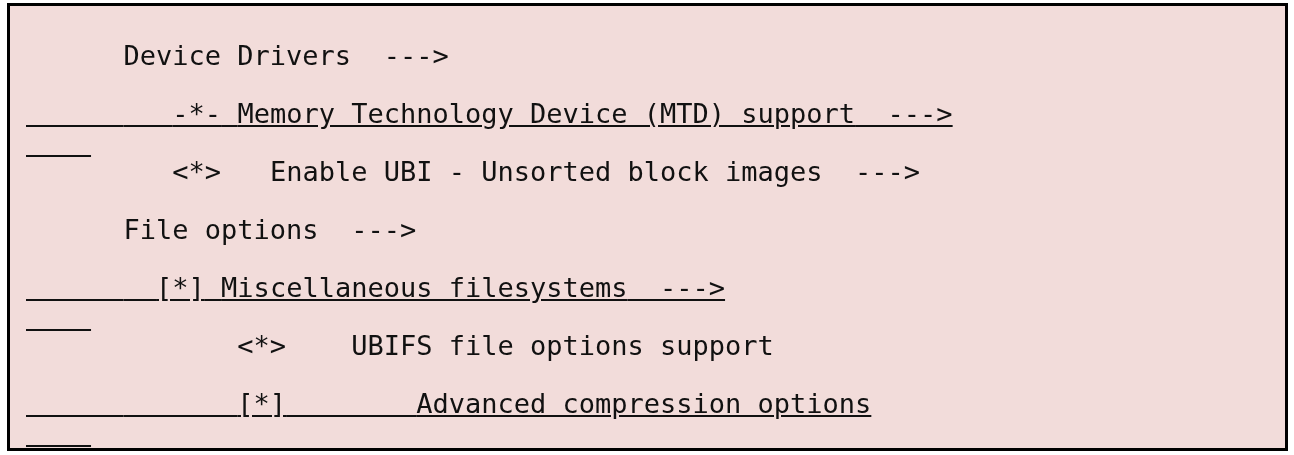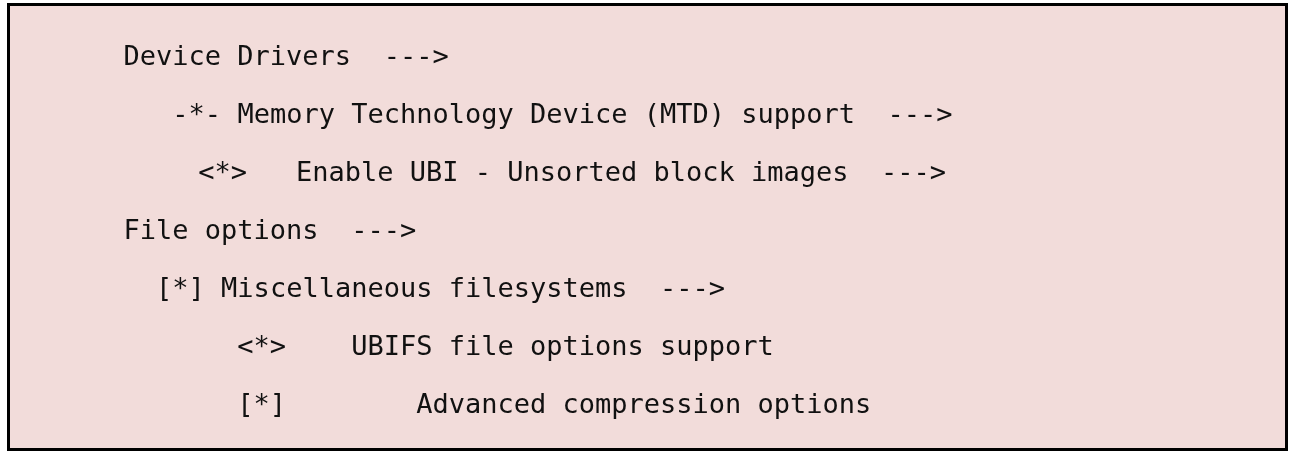--- a/index.html
+++ b/index.html
@@ -43,26 +43,26 @@
     white-space: pre;
     font-family: "DejaVu Sans Mono", "Liberation Mono", monospace;
     font-size: 27px;
     line-height: 30px;
     letter-spacing: 0px;
     color: #111111;
   }
 
   
   .row-0 { top: 5px;   }
-  .row-1 { top: 63px;  }
+  .row-1 { top: 63px; text-decoration: underline;  }
   .row-2 { top: 121px; }
   .row-3 { top: 179px; }
   .row-4 { top: 237px; }
   .row-5 { top: 295px; }
-  .row-6 { top: 353px; }
+  .row-6 { top: 353px; text-decoration: underline; }
   .row-7 { top: 411px; }
 
   .config-line .pad,
   .config-line .marker,
   .config-line .gap,
   .config-line .label,
   .config-line .arrow {
     white-space: pre;
     font: inherit;
     color: inherit;
@@ -75,29 +75,29 @@
   <ul class="config-list">
 
     <li class="config-line row-0" style="padding-left: 16px;">
       <span class="pad"></span><span class="marker"></span><span class="gap"></span><span class="label">Device Drivers</span><span class="arrow">  ---&gt;</span>
     </li>
 
     <li class="config-line row-1" style="padding-left: 16px;">
       <span class="pad">   </span><span class="marker">-*-</span><span class="gap"> </span><span class="label">Memory Technology Device (MTD) support</span><span class="arrow">  ---&gt;</span>
     </li>
 
-    <li class="config-line row-2" style="padding-left: 16px; margin-left: 26px;">
+    <li class="config-line row-2" style="padding-left: 16px;">
       <span class="pad">   </span><span class="marker">&lt;*&gt;</span><span class="gap">   </span><span class="label">Enable UBI - Unsorted block images</span><span class="arrow">  ---&gt;</span>
     </li>
 
     <li class="config-line row-3" style="padding-left: 16px;">
       <span class="pad"></span><span class="marker"></span><span class="gap"></span><span class="label">File options</span><span class="arrow">  ---&gt;</span>
     </li>
 
-    <li class="config-line row-4" style="padding-left: 16px;">
+    <li class="config-line row-4" style="padding-left: 16px; text-decoration: underline;">
       <span class="pad">  </span><span class="marker">[*]</span><span class="gap"> </span><span class="label">Miscellaneous filesystems</span><span class="arrow">  ---&gt;</span>
     </li>
 
     <li class="config-line row-5" style="padding-left: 16px;">
       <span class="pad">       </span><span class="marker">&lt;*&gt;</span><span class="gap">    </span><span class="label">UBIFS file options support</span><span class="arrow"></span>
     </li>
 
     <li class="config-line row-6" style="padding-left: 16px;">
       <span class="pad">       </span><span class="marker">[*]</span><span class="gap">        </span><span class="label">Advanced compression options</span><span class="arrow"></span>
     </li>

